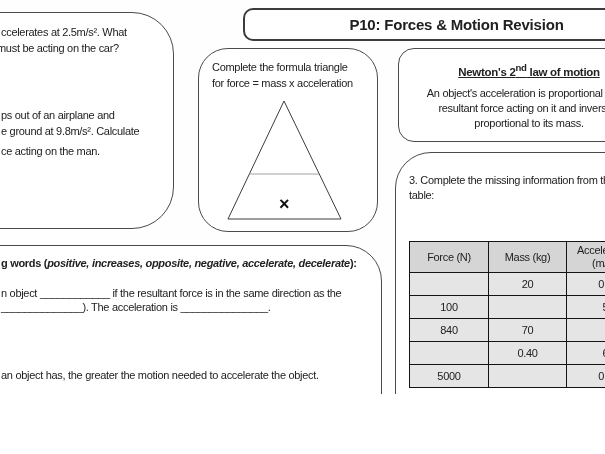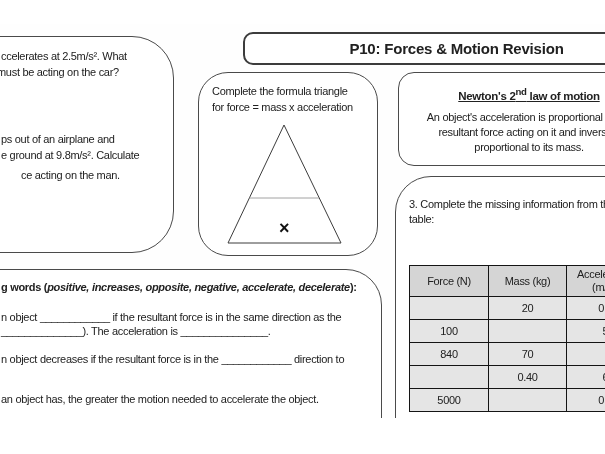--- a/index.html
+++ b/index.html
@@ -1,20 +1,20 @@
 <!DOCTYPE html>
 <html><head>
 <meta charset="utf-8">
 <style>
   html,body{margin:0;padding:0;background:#ffffff;}
   .screen{
     position:relative;width:605px;height:394px;overflow:hidden;
     background:#fefefe;color:#212121;
     font-family:"Liberation Sans",sans-serif;
-    font-size:11px;letter-spacing:-0.3px;margin-top:24px;
+    font-size:11px;letter-spacing:-0.3px;
   }
   .rbox{position:absolute;background:#fff;border:1px solid #4a4a4a;box-sizing:border-box;}
   .abs{position:absolute;white-space:nowrap;}
 
   
   .box-q12{left:-50px;top:12px;width:224px;height:217px;border-radius:42px;}
 
   
   .box-title{
     left:243px;top:8px;width:427px;height:33px;border-radius:10px;
@@ -54,21 +54,21 @@
 </head>
 <body>
 
 <div class="screen">
 
   <div class="rbox box-q12">
     <div class="abs" style="left:50px;top:13px;">ccelerates at 2.5m/s². What</div>
     <div class="abs" style="left:46px;top:29px;">must be acting on the car?</div>
     <div class="abs" style="left:50px;top:96px;">ps out of an airplane and</div>
     <div class="abs" style="left:50px;top:112px;">e ground at 9.8m/s². Calculate</div>
-    <div class="abs" style="left:50px;top:132px;padding-left:20px;">ce acting on the man.</div>
+    <div class="abs" style="left:50px;top:132px;">ce acting on the man.</div>
   </div>
 
   <div class="rbox box-title">
     <span>P10: Forces &amp; Motion Revision</span>
   </div>
 
   <div class="rbox box-formula">
     <div class="abs" style="left:13px;top:12px;">Complete the formula triangle</div>
     <div class="abs" style="left:13px;top:28px;">for force = mass x acceleration</div>
     <svg width="180" height="184" viewBox="0 0 180 184">
@@ -134,17 +134,16 @@
     </tbody>
       </table>
   </div>
 
   <div class="rbox box-fill">
     <div class="abs fill-head" style="top:11px;">
       <span>g words (</span><span class="it">positive, increases, opposite, negative, accelerate, decelerate</span><span>):</span>
     </div>
     <div class="abs" style="top:41px;">n object ____________ if the resultant force is in the same direction as the</div>
     <div class="abs" style="top:55px;">______________). The acceleration is _______________.</div>
-    <div class="abs" style="top:83px;">n object decreases if the resultant force is in the ____________ direction to</div>
     <div class="abs" style="top:123px;">an object has, the greater the motion needed to accelerate the object.</div>
   </div>
 
 </div>
 
 </body></html>

